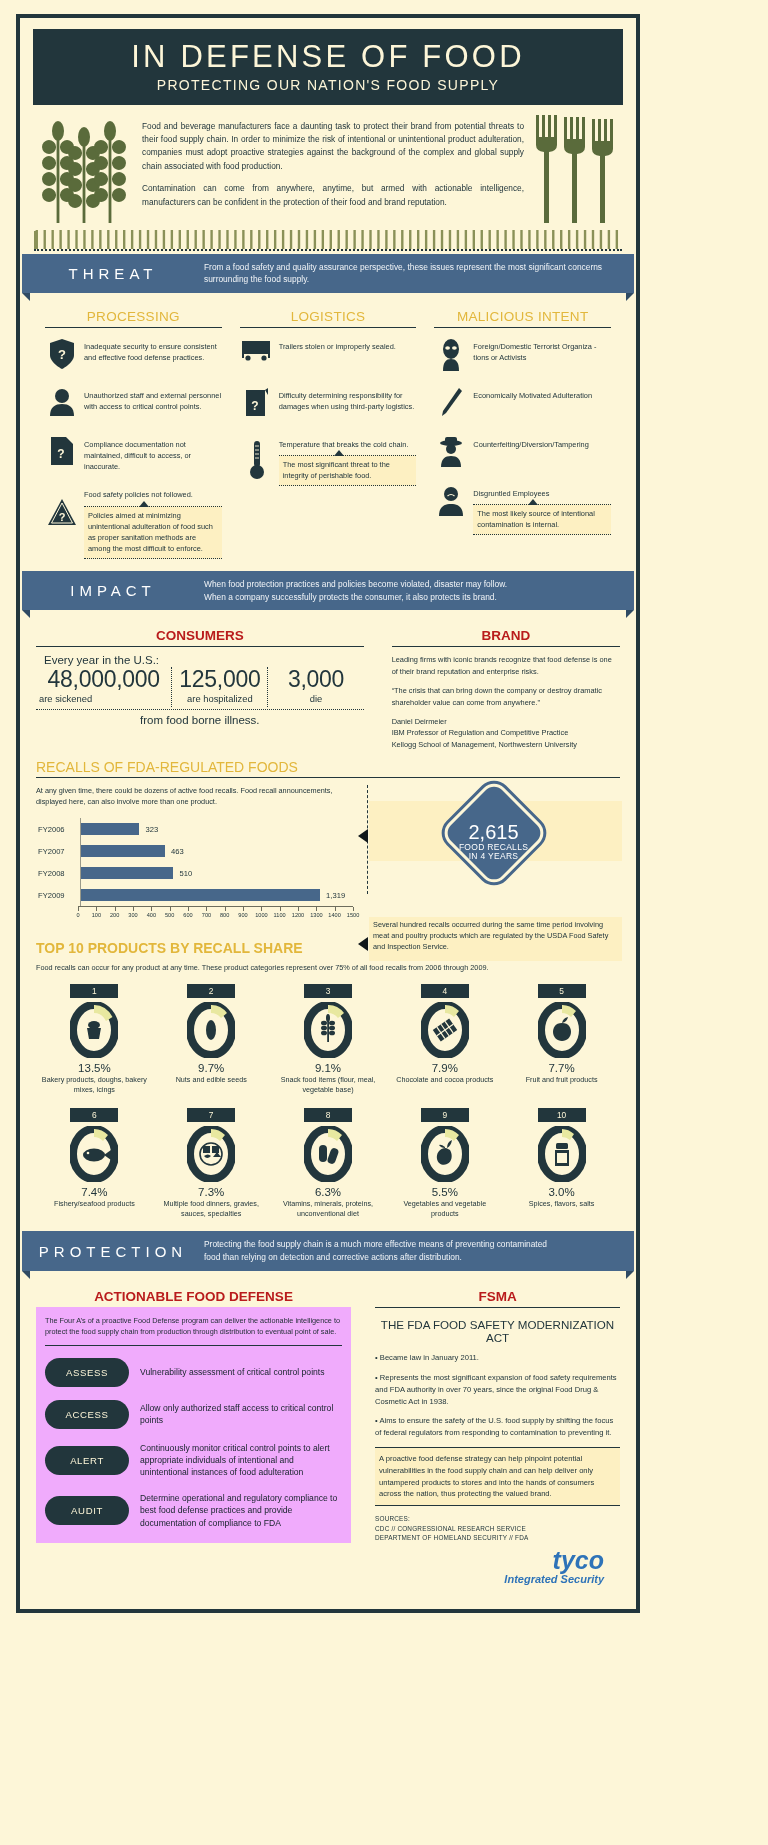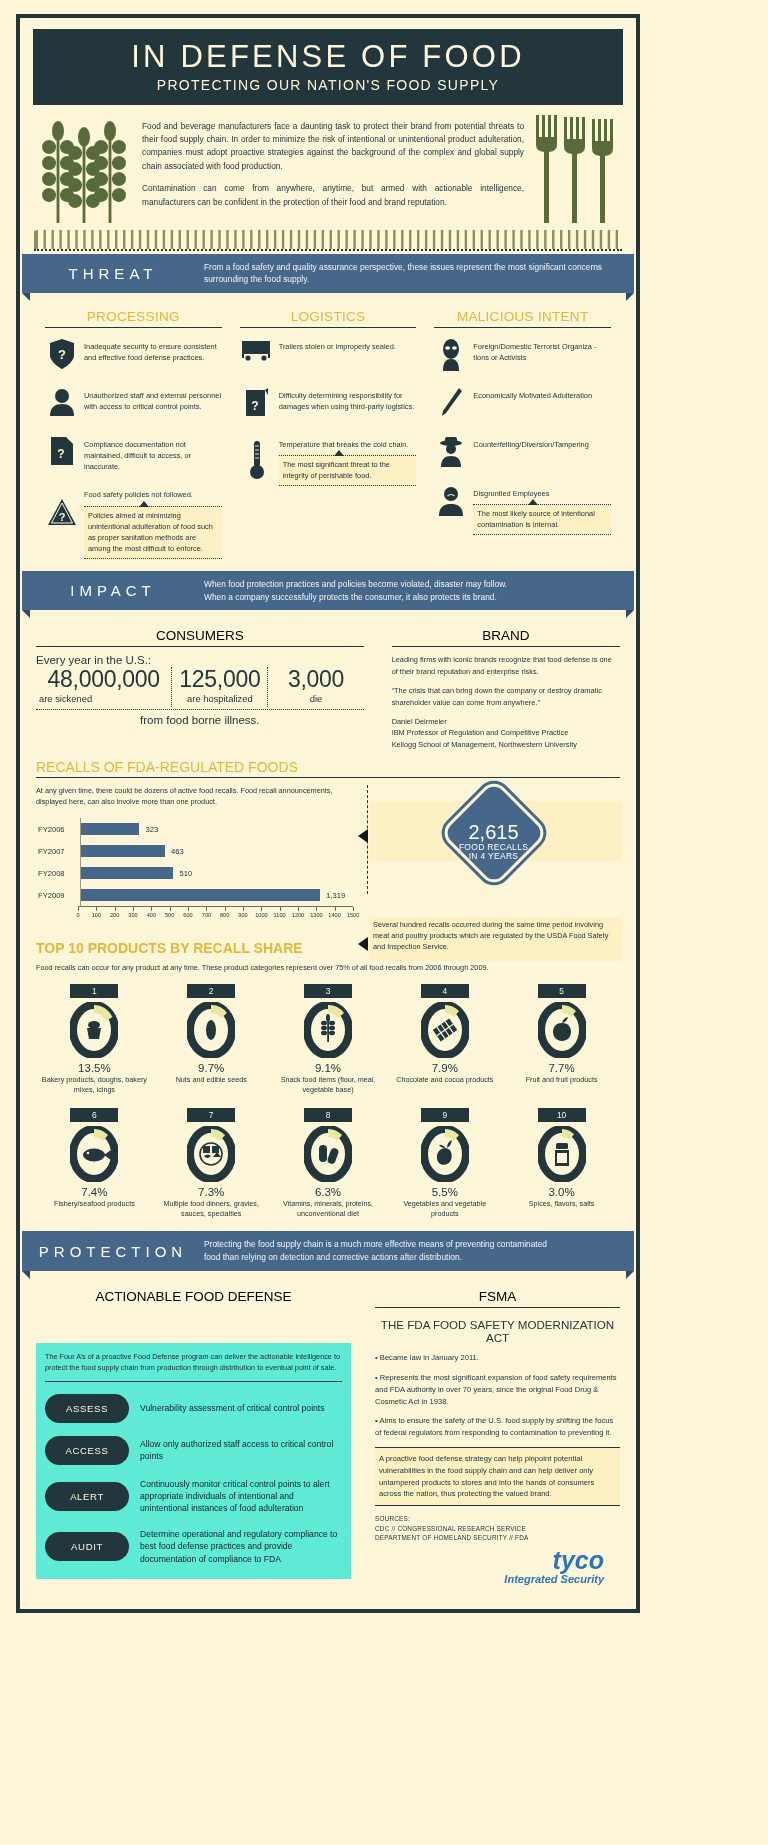--- a/index.html
+++ b/index.html
@@ -145,27 +145,28 @@
     border-left: 5px solid transparent;
     border-right: 5px solid transparent;
     border-bottom: 6px solid #22363c;
   }
 
   
   .impact-cols { display: flex; padding-top: 8px; }
   .consumers { flex: 0 0 58.5%; padding-right: 14px; }
   .brandcol { flex: 1; padding-left: 14px; border-left: 0; }
   .col-head {
-    color: #000000;
+    color: #b91c1c;
     font-size: 13.5px;
     text-align: center;
     padding-bottom: 3px;
+    font-weight: bold;
   }
   .col-rule { border-bottom: 1.6px solid #22363c; margin-bottom: 7px; }
-  .everyyear { font-size: 11.5px; margin-bottom: 1px; }
+  .everyyear { font-size: 11.5px; margin-bottom: 1px; margin-left: 8px; }
   .stat-row { display: flex; align-items: flex-end; }
   .stat { flex: 1; text-align: center; padding: 0 3px;}
   .stat.first { flex: 1.45; text-align: left; }
   .stat + .stat { border-left: 1.4px dotted #22363c; }
   .stat-num { font-size: 23px; font-weight: 400; line-height: 1.12; letter-spacing: -0.3px;}
   .stat.first .stat-num { text-align: center; }
   .stat-lab { font-size: 9.4px; padding-bottom: 3px; }
   .stat-underline { border-bottom: 1.5px dotted #22363c; margin-top: 2px; }
   .fbi { text-align: center; font-size: 11.5px; padding-top: 4px; }
   .brandcol p { font-size: 7.4px; line-height: 1.55; }
@@ -257,23 +258,22 @@
   .donut-wrap { position: relative; width: 48px; height: 56px; margin: 0 auto 4px auto; }
   .pct { font-size: 11.5px; margin-top: 2px; }
   .plabel { font-size: 7.2px; line-height: 1.42; margin-top: 1px; }
   .prod-row-2 { margin-top: 13px; }
 
   
   .prot-cols { display: flex; padding-top: 8px; }
   .afd { flex: 0 0 56%; padding-right: 12px; }
   .fsma { flex: 1; padding-left: 12px; }
   .afd-panel {
-    background: #5eead4;
+    background: #f0abfc;
     padding: 8px 9px 14px 9px;
-    margin-top: 36px;
   }
   .afd-intro { font-size: 7.3px; line-height: 1.55; color: #1d2b31; }
   .afd-divider { border-bottom: 1.6px solid #22363c; margin: 7px 0 12px 0; }
   .aitem { display: flex; align-items: center; margin-bottom: 13px; }
   .pill {
     flex: 0 0 84px;
     background: #22363c; color: #fdf6d8;
     border-radius: 22px;
     font-size: 9.6px;
     letter-spacing: 0.6px;

